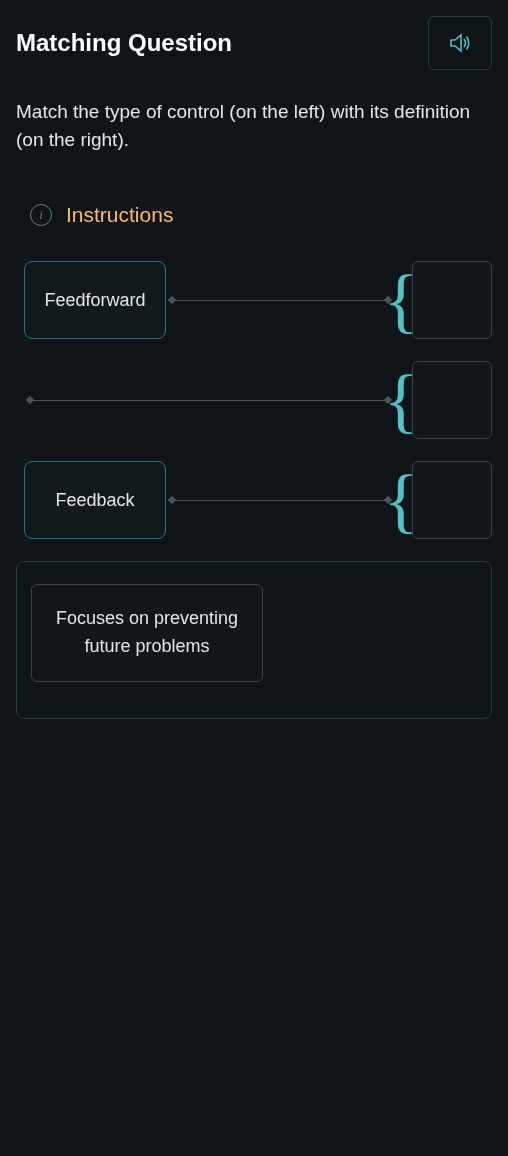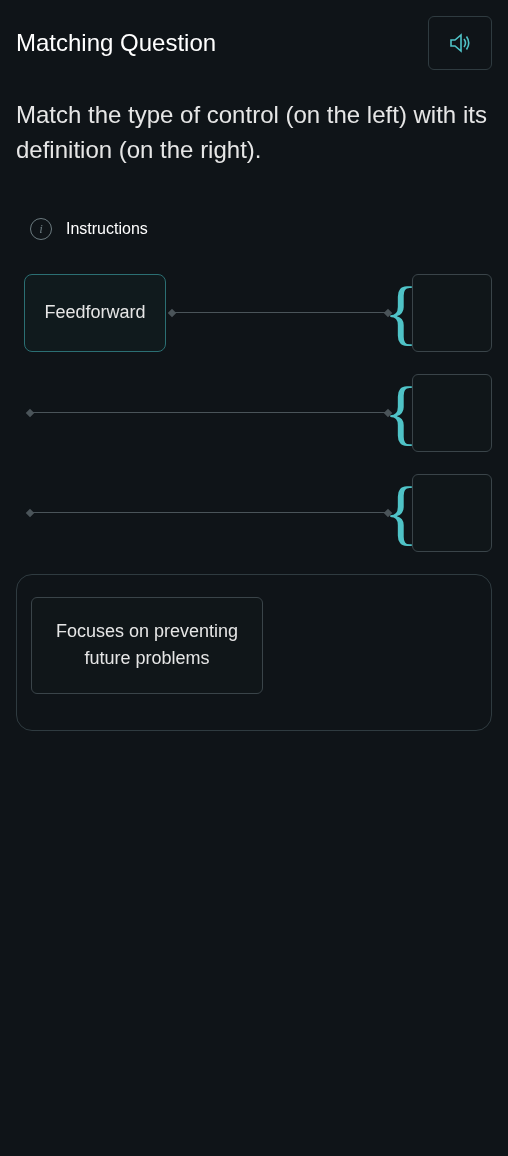--- a/index.html
+++ b/index.html
@@ -12,35 +12,35 @@
   }
   .container { padding: 16px 16px 0 16px; }
   .header-row {
     display: flex;
     justify-content: space-between;
     align-items: center;
     margin-bottom: 28px;
   }
   .title {
     font-size: 24px;
-    font-weight: 400;
+    font-weight: 700;
     color: #ffffff;
   }
   .audio-btn {
     width: 64px;
     height: 54px;
     border: 1px solid #2f3b40;
     border-radius: 6px;
     display: flex;
     align-items: center;
     justify-content: center;
     background: transparent;
   }
   .prompt {
-    font-size: 24px;
+    font-size: 19px;
     line-height: 1.45;
     color: #e6e6e6;
     margin-bottom: 50px;
     margin-top: 20px;
   }
   .instructions-row {
     display: flex;
     align-items: center;
     gap: 14px;
     margin-left: 14px;
@@ -49,22 +49,22 @@
   .info-circle {
     width: 22px; height: 22px;
     border: 1.5px solid #6b7a7f;
     border-radius: 50%;
     display: flex; align-items: center; justify-content: center;
     font-size: 13px; color: #6b7a7f;
     font-style: italic;
     font-family: Georgia, serif;
   }
   .instructions-text {
-    color: #ffffff;
-    font-size: 16px;
+    color: #fdba74;
+    font-size: 21px;
   }
   .match-area { margin-left: 8px; }
   .match-row {
     display: flex;
     align-items: center;
     margin-bottom: 22px;
     position: relative;
   }
   .term-box {
     width: 142px;
@@ -112,21 +112,21 @@
   }
   .drop-target {
     width: 80px;
     height: 78px;
     border: 1px solid #3a4449;
     border-radius: 6px;
     background: #101619;
   }
   .options-panel {
     border: 1px solid #2f3b40;
-    border-radius: 16px;
+    border-radius: 8px;
     margin-top: 12px;
     padding: 22px 14px 8px 14px;
   }
   .option-card {
     width: 232px;
     border: 1px solid #3a4449;
     border-radius: 6px;
     padding: 20px 14px;
     text-align: center;
     font-size: 18px;
@@ -168,20 +168,21 @@
       <div class="drop-target"></div>
     </div>
 
     <div class="match-row">
       <div class="connector"></div>
       <div class="brace">{</div>
       <div class="drop-target"></div>
     </div>
 
     <div class="match-row">
+      <div class="term-box">Feedback</div>
       <div class="connector"></div>
       <div class="brace">{</div>
       <div class="drop-target"></div>
     </div>
 
   </div>
 
   <div class="options-panel">
     <div class="option-card">Focuses on preventing future problems</div>
   </div>

